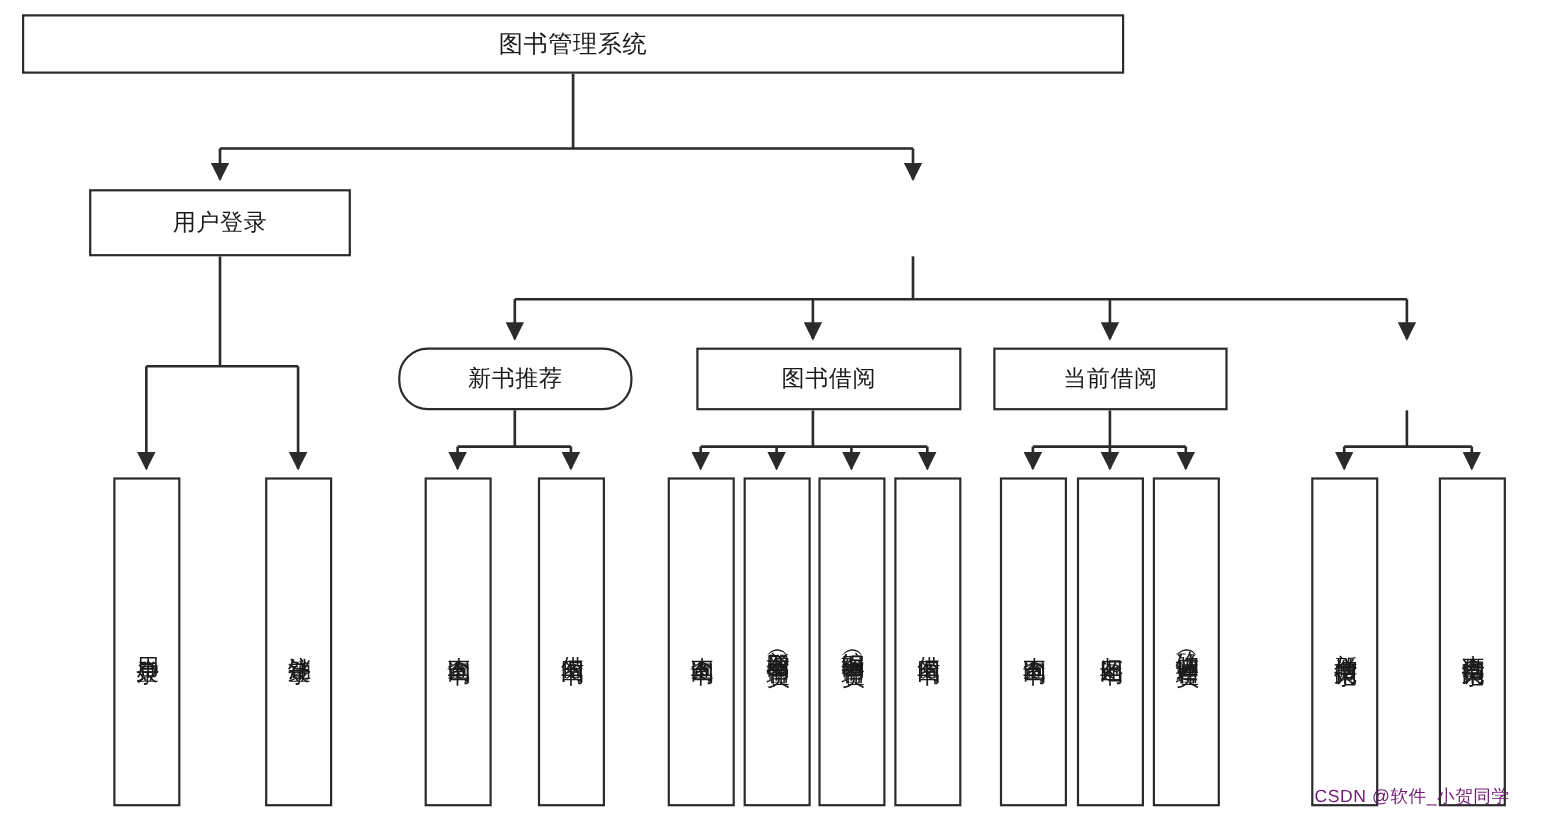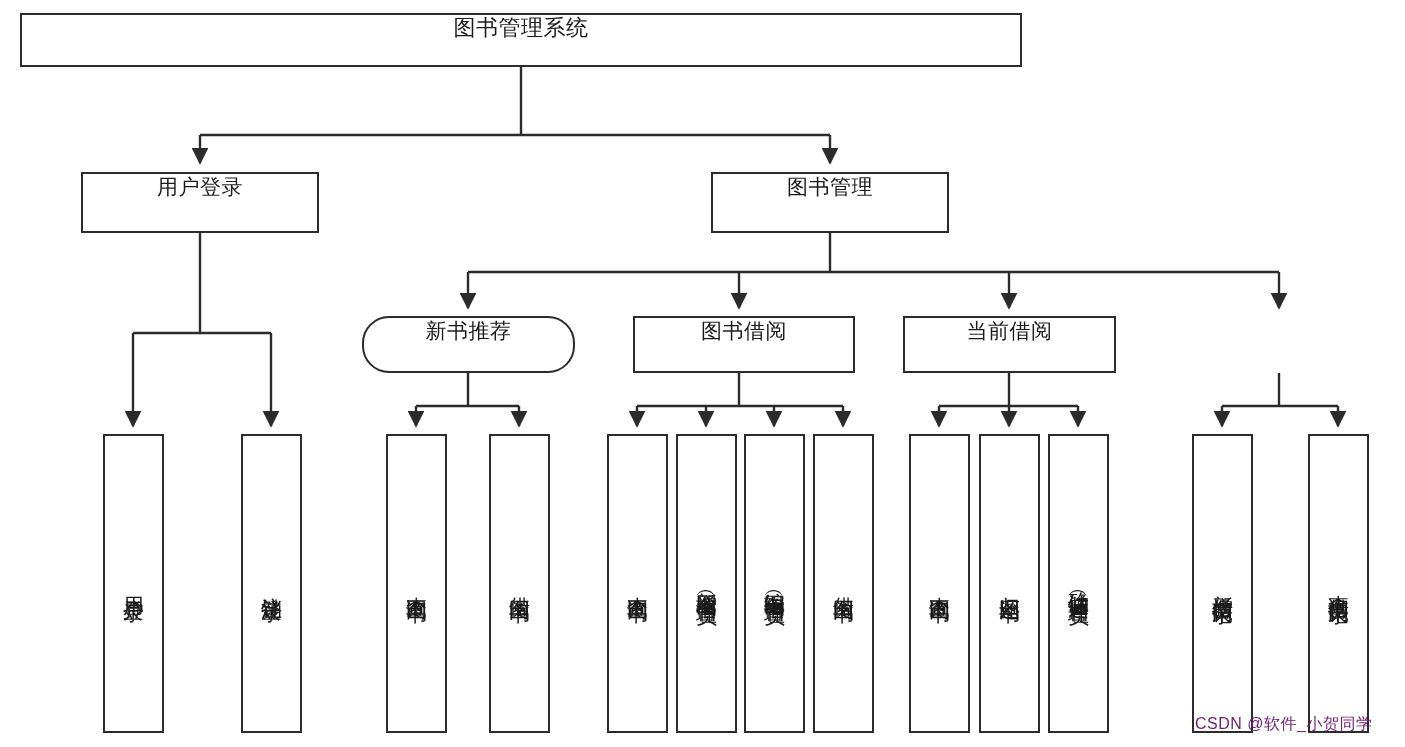--- a/index.html
+++ b/index.html
@@ -25,21 +25,21 @@
     width: 1405px;
     height: 747px;
     pointer-events: none;
   }
   .node {
     position: absolute;
     box-sizing: border-box;
     border: 2px solid #2b2b2b;
     background: #ffffff;
     display: flex;
-    align-items: flex-start;
+    align-items: center;
     justify-content: center;
     color: #1a1a1a;
   }
   .node.horiz {
     font-size: 21px;
     letter-spacing: 0.5px;
     line-height: 1.2;
   }
   .node.root {
     font-size: 22px;
@@ -121,28 +121,25 @@
     </g>
   </svg>
 
   <div class="node root horiz" style="left:20px; top:13px; width:1002px; height:54px;">
     <span>图书管理系统</span>
   </div>
 
   <div class="node horiz" style="left:81px; top:172px; width:238px; height:61px;">
     <span>用户登录</span>
   </div>
-  <div class="node horiz" style="left:711px; top:172px; width:238px; height:61px;">
-    <span>图书管理</span>
-  </div>
 
   <div class="node horiz" style="left:362px; top:316px; width:213px; height:57px;border-radius:27px;">
     <span>新书推荐</span>
   </div>
-  <div class="node horiz" style="left:633px; top:316px; width:222px; height:57px;">
+  <div class="node horiz" style="left:633px; top:316px; width:241px; height:57px;">
     <span>图书借阅</span>
   </div>
   <div class="node horiz" style="left:903px; top:316px; width:213px; height:57px;">
     <span>当前借阅</span>
   </div>
 
   <div class="node leaf" style="left:103px; top:434px; width:61px; height:299px;">
     <span class="vtext">用户登录</span>
   </div>
   <div class="node leaf" style="left:241px; top:434px; width:61px; height:299px;">

